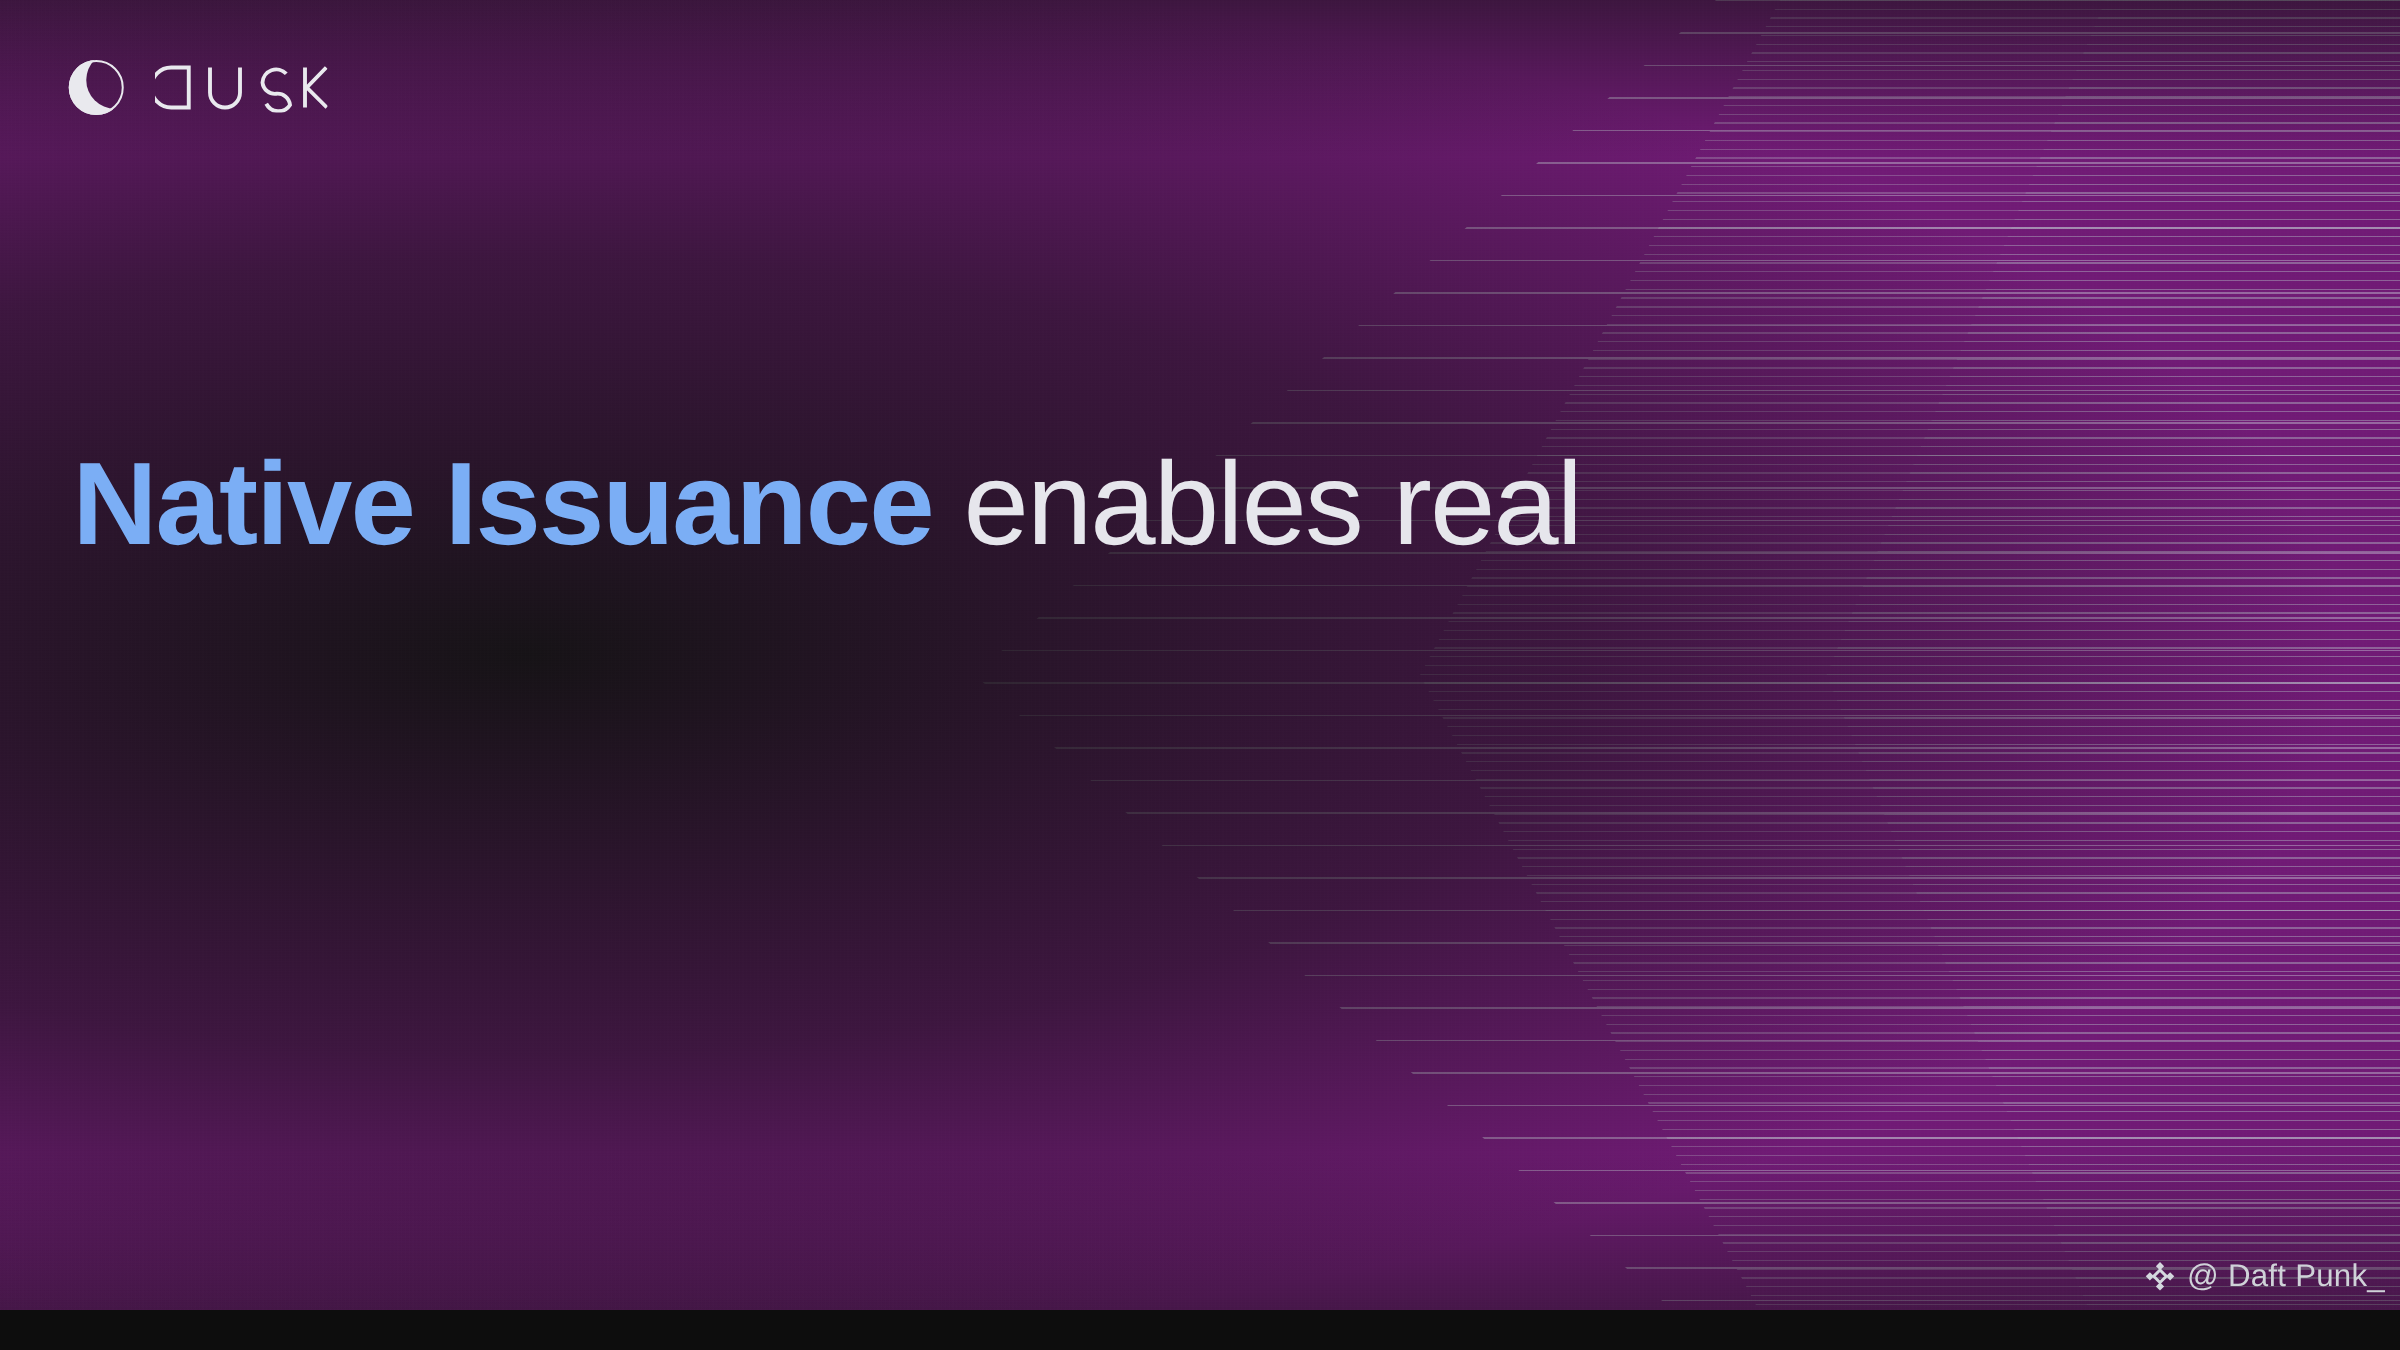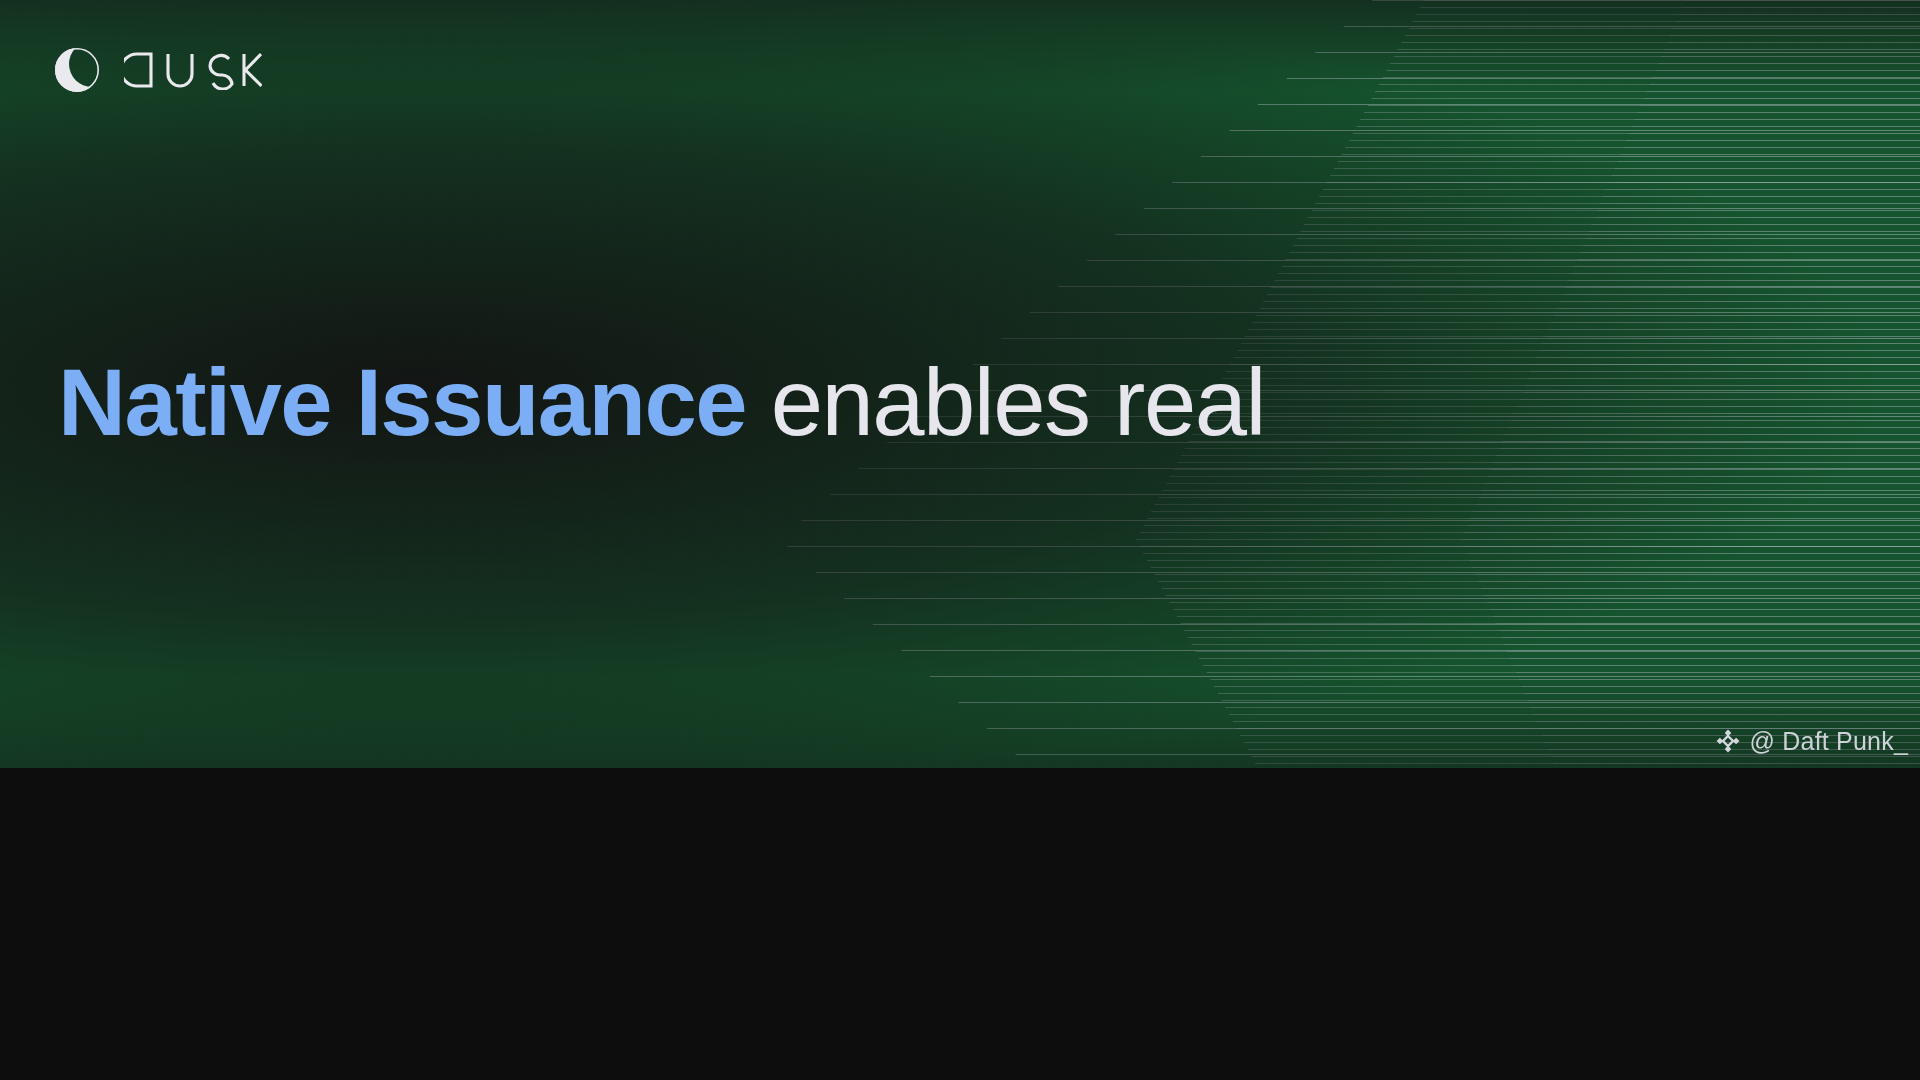--- a/index.html
+++ b/index.html
@@ -3,23 +3,23 @@
 <meta charset="utf-8">
 <style>
   html, body {
     margin: 0;
     padding: 0;
     background: #0d0d0d;
   }
   #stage {
     position: relative;
     width: 1920px;
-    height: 768px;
+    height: 1048px;
     overflow: hidden;
-    background: #14532d;
+    background: #701a75;
     font-family: "Liberation Sans", sans-serif;
     -webkit-font-smoothing: antialiased;
   }
 
   
   .bg-art {
     position: absolute;
     inset: 0;
     overflow: hidden;
     pointer-events: none;

